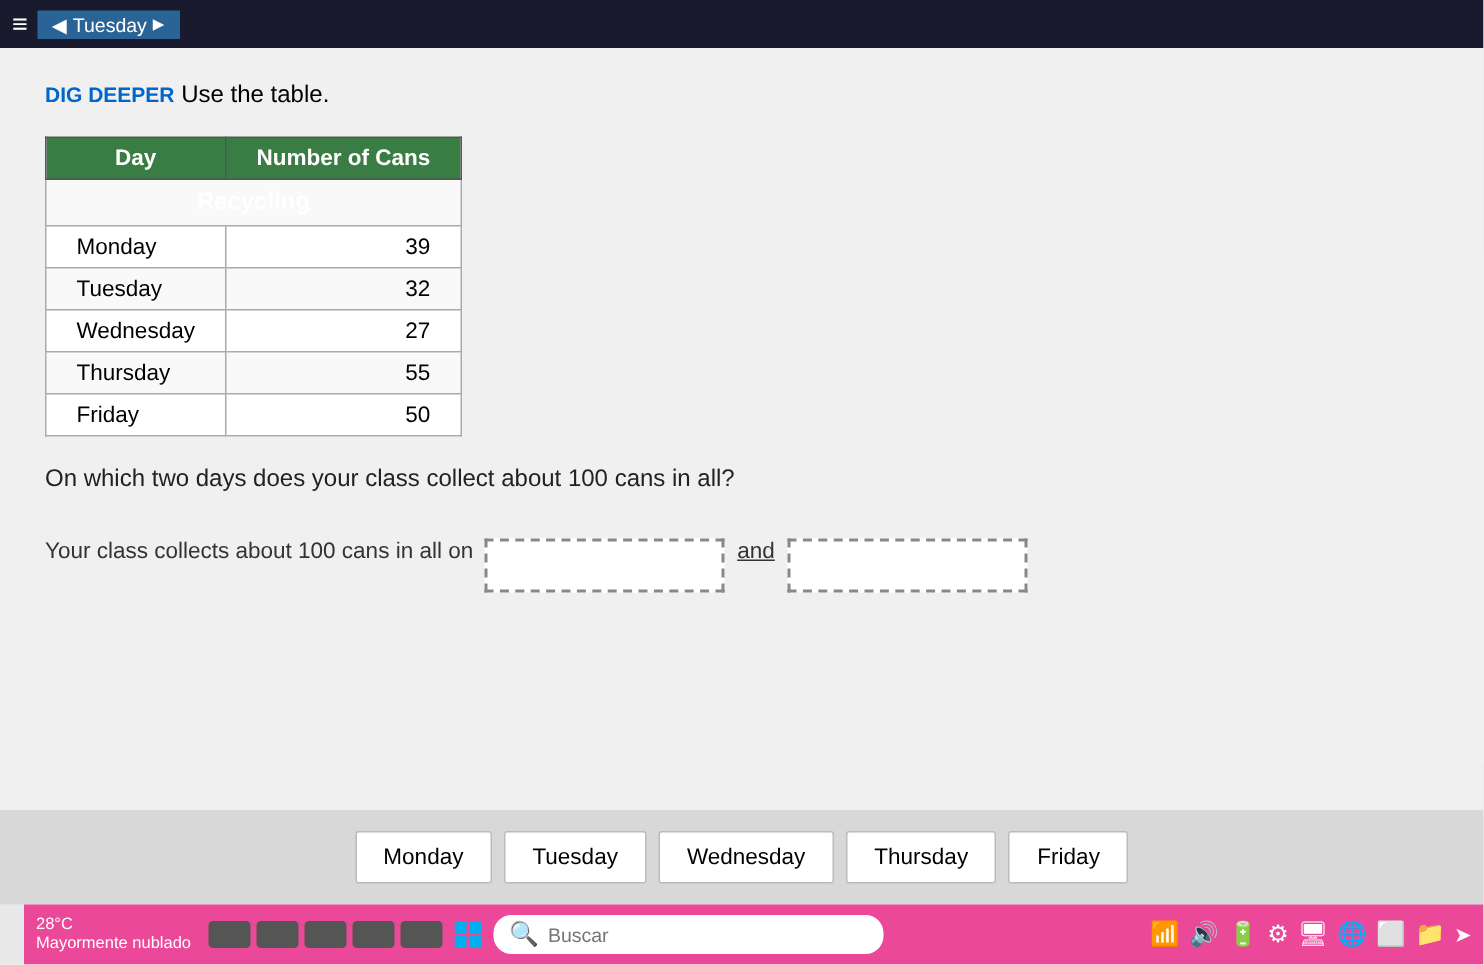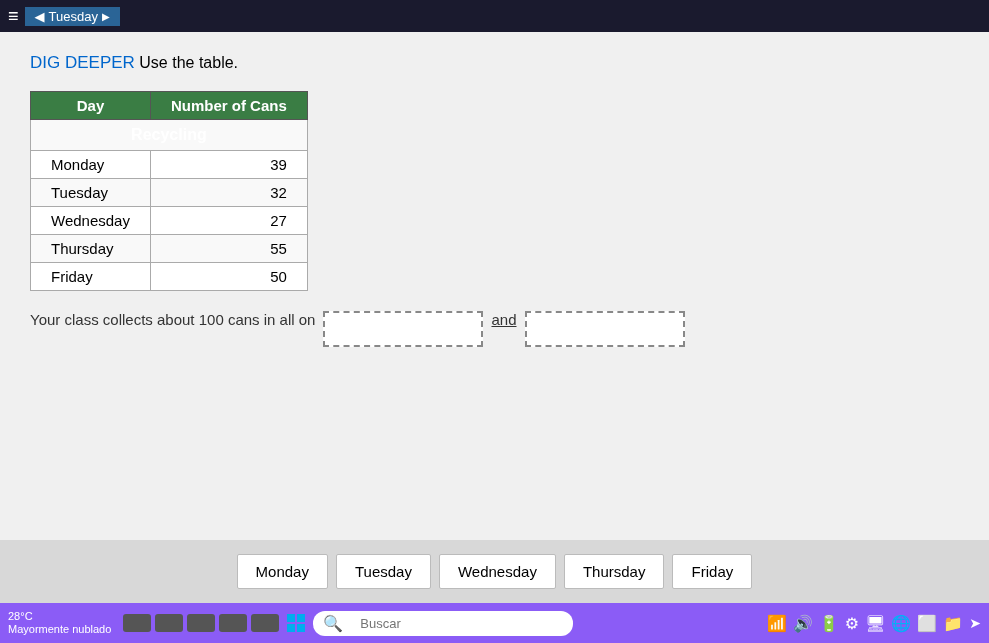--- a/index.html
+++ b/index.html
@@ -46,22 +46,22 @@
       background: #f0f0f0;
       padding: 20px 30px;
       height: calc(643px - 32px - 40px);
     }
 
     .dig-deeper {
       margin-bottom: 18px;
     }
     .dig-deeper .label {
       color: #0066cc;
-      font-weight: normal;
-      font-size: 17px;
+      font-weight: bold;
+      font-size: 14px;
     }
     .dig-deeper .instruction {
       color: #333;
       font-size: 18px;
     }
 
     
     .recycling-table {
       border-collapse: collapse;
       margin-bottom: 20px;
@@ -145,24 +145,24 @@
       cursor: pointer;
       border-radius: 2px;
       min-width: 80px;
       text-align: center;
     }
 
     
     .taskbar {
       position: absolute;
       bottom: 0;
-      left: 0;
+      left: 16px;
       right: 0;
       height: 40px;
-      background: #8b5cf6;
+      background: #ec4899;
       display: flex;
       align-items: center;
       padding: 0 8px;
       gap: 6px;
     }
     .taskbar-weather {
       color: white;
       font-size: 11px;
       display: flex;
       flex-direction: column;
@@ -187,21 +187,20 @@
       padding: 3px 10px;
       gap: 6px;
       flex: 1;
       max-width: 260px;
     }
     .taskbar-search input {
       border: none;
       outline: none;
       font-size: 13px;
       width: 100%;
-      margin-left: 11px;
     }
     .taskbar-right {
       margin-left: auto;
       display: flex;
       gap: 6px;
       align-items: center;
     }
     .win-icon {
       width: 22px;
       height: 22px;
@@ -256,20 +255,21 @@
           <td>Thursday</td>
           <td>55</td>
         </tr>
         <tr>
           <td>Friday</td>
           <td>50</td>
         </tr>
       </tbody>
   </table>
 
+  <div class="question-text">On which two days does your class collect about 100 cans in all?</div>
 
   <div class="answer-row">
     <span>Your class collects about 100 cans in all on</span>
     <div class="answer-box"></div>
     <span class="and-text">and</span>
     <div class="answer-box"></div>
   </div>
 
 </div>
 

